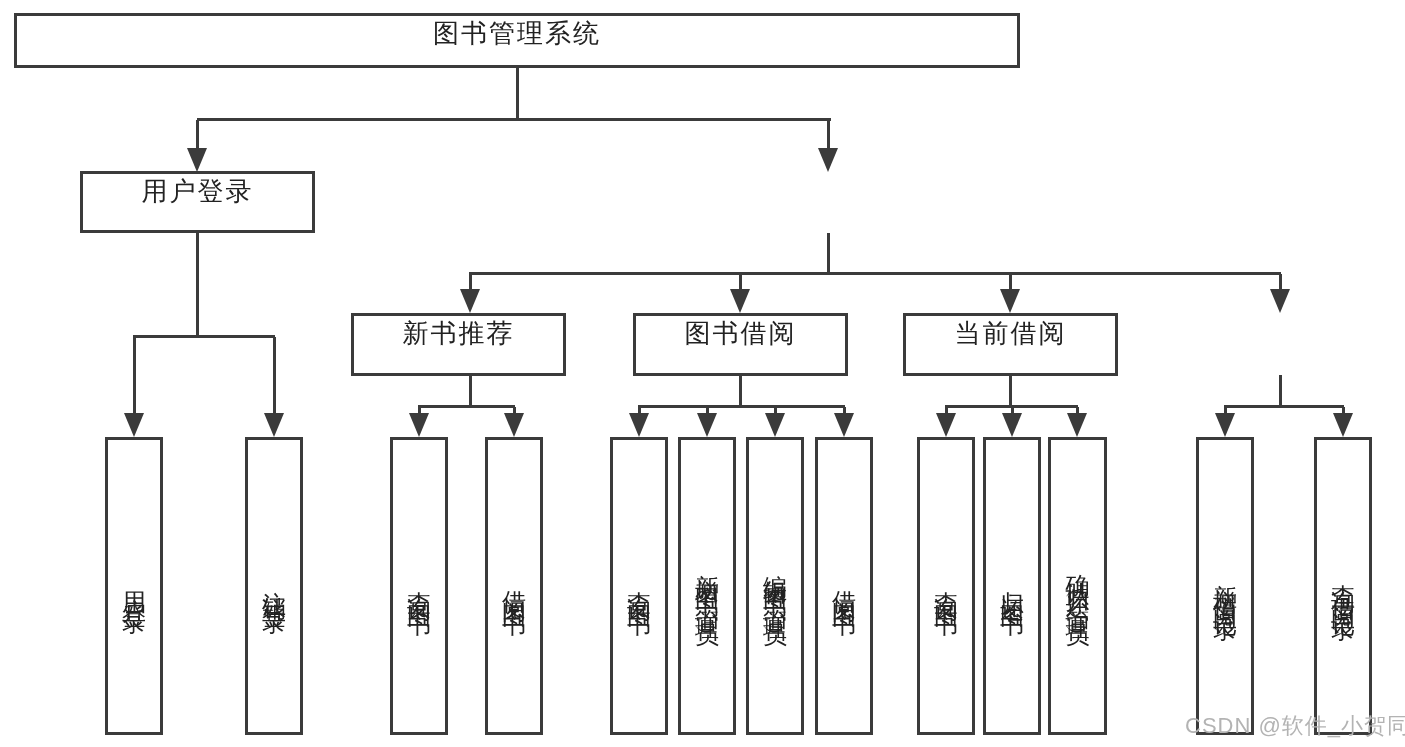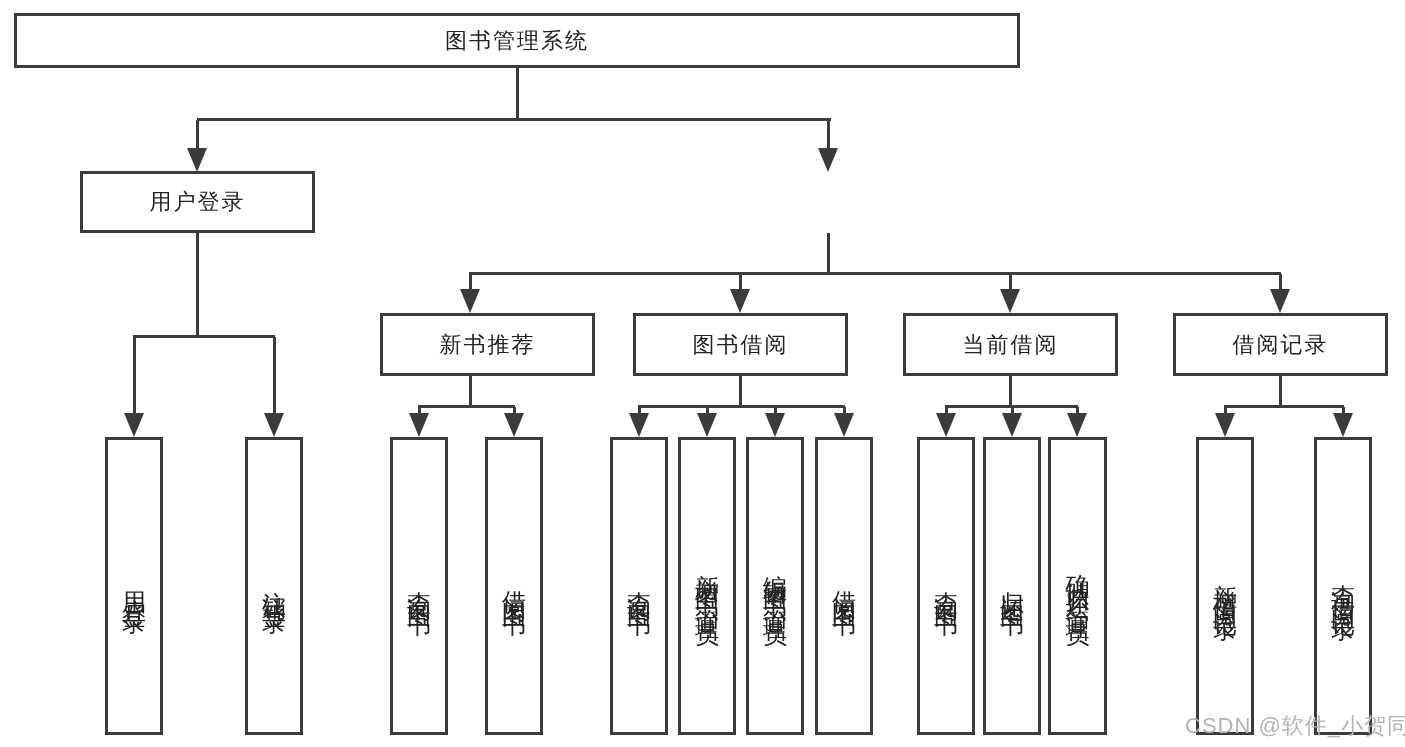--- a/index.html
+++ b/index.html
@@ -16,22 +16,22 @@
     font-family:"Liberation Sans","DejaVu Sans",sans-serif;
     color:var(--text);
     overflow:hidden;
   }
   
   .hbox{
     position:absolute;
     box-sizing:border-box;
     border:3px solid var(--line);
     background:var(--background);
-    display:flex;align-items:center;justify-content:center;
-    font-size:22px;letter-spacing:2px;
+    display:flex;justify-content:center;
+    font-size:26px;letter-spacing:2px;
     white-space:nowrap;
   }
   .vbox{
     position:absolute;
     box-sizing:border-box;
     border:3px solid var(--line);
     background:var(--background);
     top:437px;height:298px;width:58px;
     display:flex;align-items:center;justify-content:center;
   }
@@ -94,31 +94,28 @@
   <div class="hl" style="left:469px;top:272px;width:812px;"></div>
   <div class="vl" style="left:469px;top:274px;height:17px;"></div>
   <div class="arr" style="left:460px;top:289px;"></div>
   <div class="vl" style="left:739px;top:274px;height:17px;"></div>
   <div class="arr" style="left:730px;top:289px;"></div>
   <div class="vl" style="left:1009px;top:274px;height:17px;"></div>
   <div class="arr" style="left:1000px;top:289px;"></div>
   <div class="vl" style="left:1279px;top:274px;height:17px;"></div>
   <div class="arr" style="left:1270px;top:289px;"></div>
 
-  <div class="hbox" style="left:380px;top:313px;width:215px;height:63px;">
+  <div class="hbox" style="left:351px;top:313px;width:215px;height:63px;">
     <span>新书推荐</span>
   </div>
   <div class="hbox" style="left:903px;top:313px;width:215px;height:63px;">
     <span>当前借阅</span>
   </div>
   <div class="hbox" style="left:633px;top:313px;width:215px;height:63px;">
     <span>图书借阅</span>
-  </div>
-  <div class="hbox" style="left:1173px;top:313px;width:215px;height:63px;">
-    <span>借阅记录</span>
   </div>
 
   <div class="vl" style="left:469px;top:375px;height:33px;"></div>
   <div class="hl" style="left:418px;top:405px;width:97px;"></div>
   <div class="vl" style="left:418px;top:407px;height:8px;"></div>
   <div class="arr" style="left:409px;top:413px;"></div>
   <div class="vl" style="left:513px;top:407px;height:8px;"></div>
   <div class="arr" style="left:504px;top:413px;"></div>
 
   <div class="vl" style="left:739px;top:375px;height:33px;"></div>

